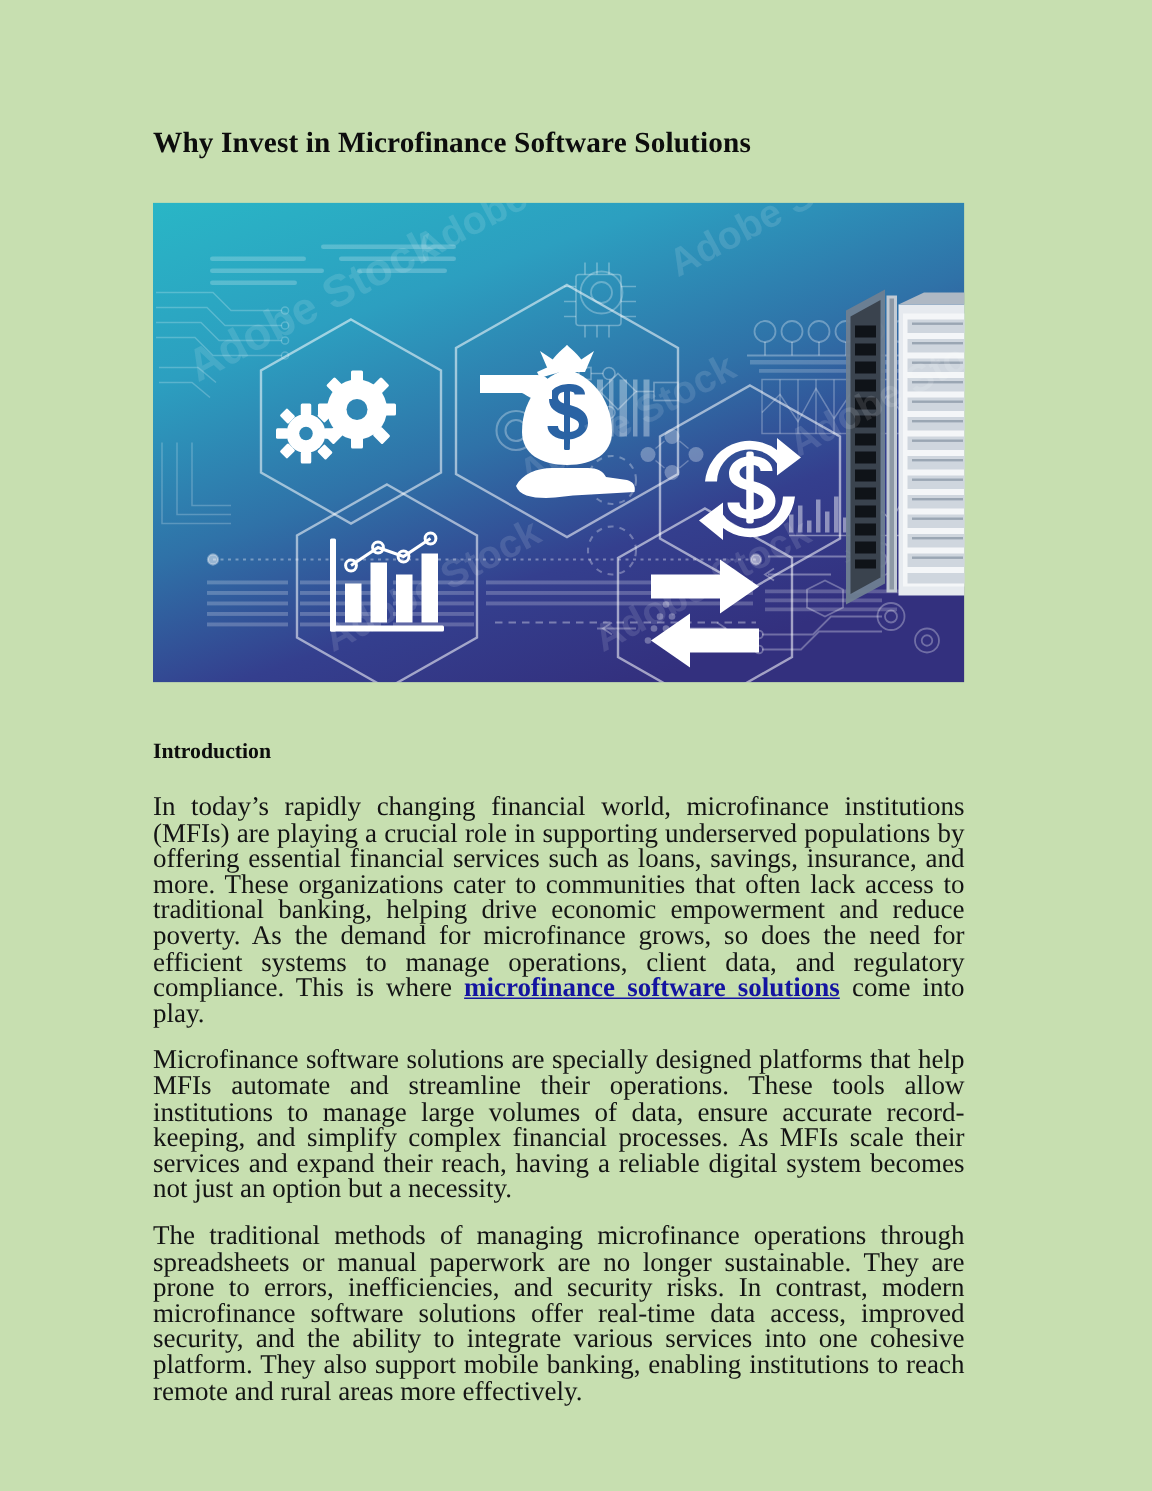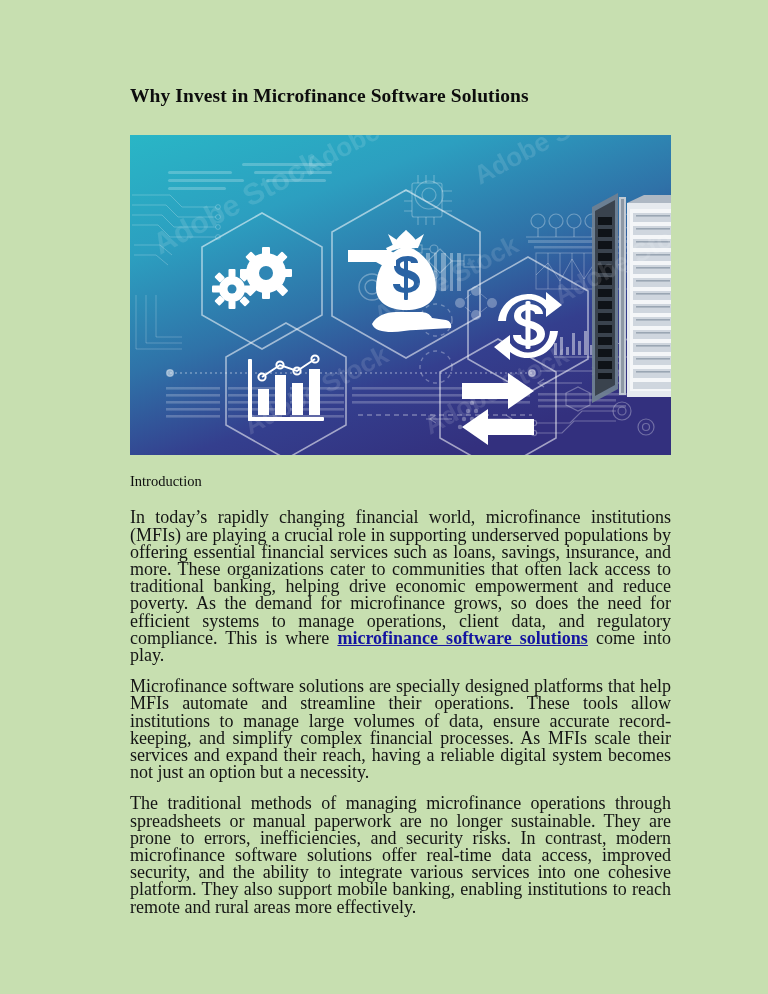--- a/index.html
+++ b/index.html
@@ -16,21 +16,21 @@
     overflow: hidden;
   }
   .page {
     position: relative;
     width: 768px;
     height: 994px;
     box-sizing: border-box;
   }
   .content {
     position: absolute;
-    left: 130px;
+    left: 102px;
     top: 0;
     width: 541px;
   }
   .doc-title {
     font-family: "Liberation Serif", serif;
     font-weight: bold;
     font-size: 19.5px;
     line-height: 1.2;
     letter-spacing: 0.1px;
     margin: 0;
@@ -46,24 +46,24 @@
     overflow: hidden;
   }
   .hero-svg {
     display: block;
     width: 541px;
     height: 320px;
   }
   
   .section-heading {
     font-family: "Liberation Serif", serif;
-    font-weight: normal;
+    font-weight: bold;
     font-size: 14.5px;
     margin: 0;
-    padding-top: 18px;
+    padding-top: 38px;
     color: #0d0d0d;
   }
   p.body-text {
     font-family: "Liberation Serif", serif;
     font-size: 18px;
     line-height: 17.2px;
     text-align: justify;
     text-justify: inter-word;
     margin: 0;
     padding-top: 14px;

